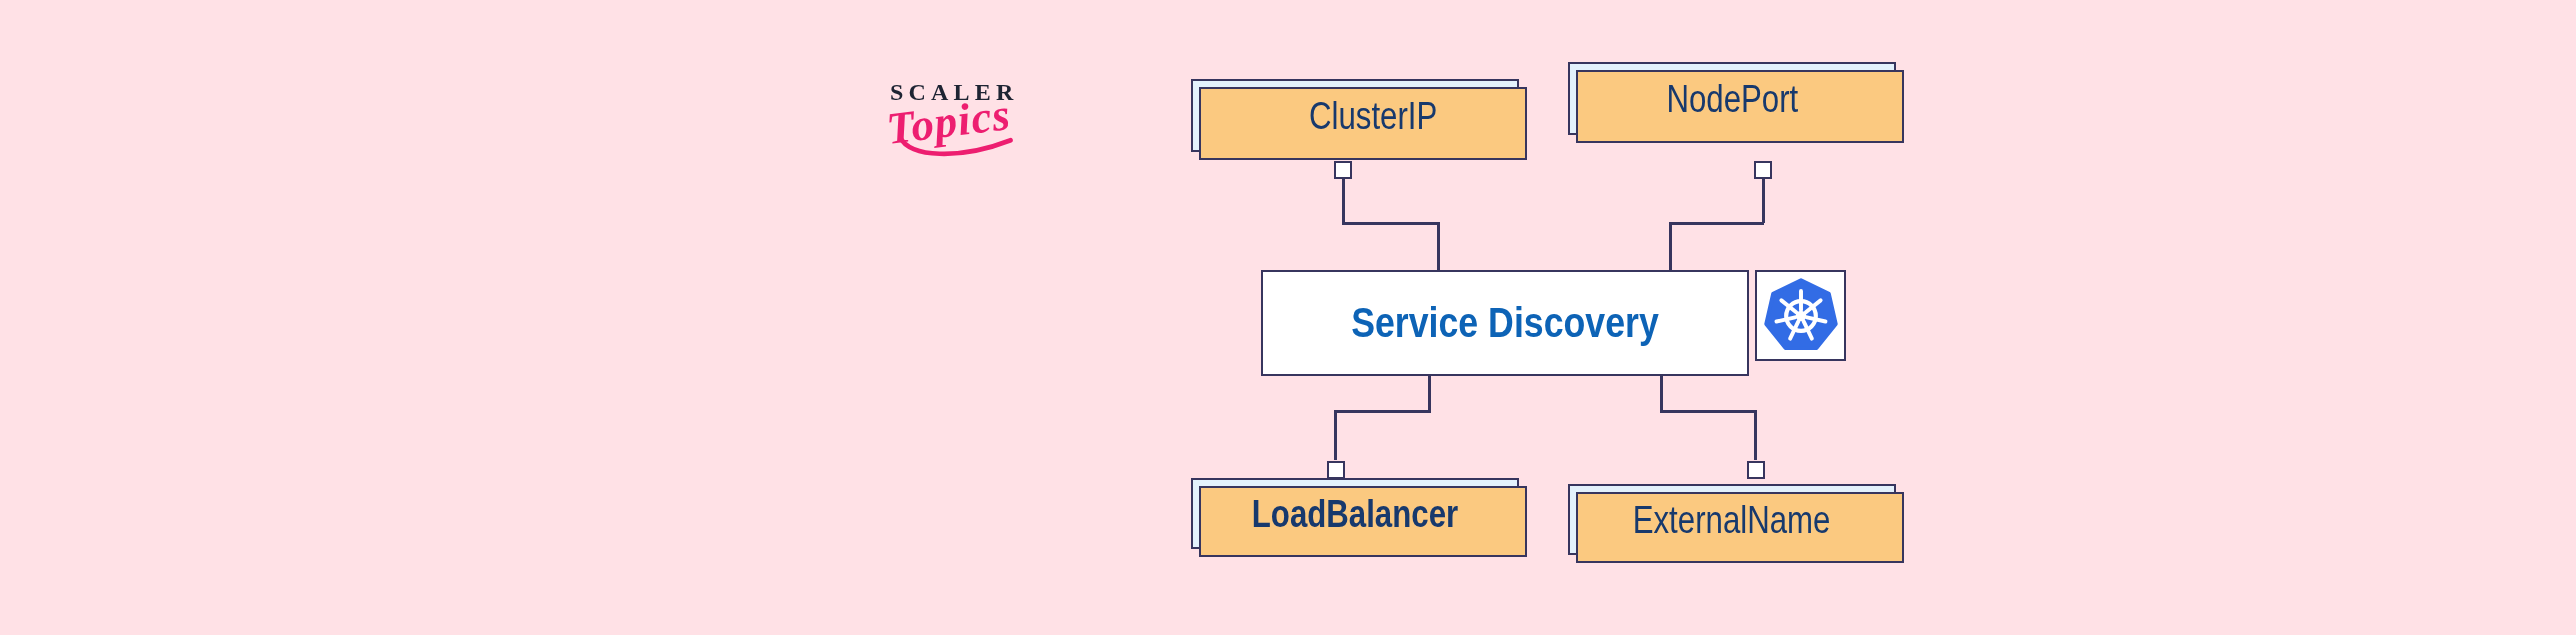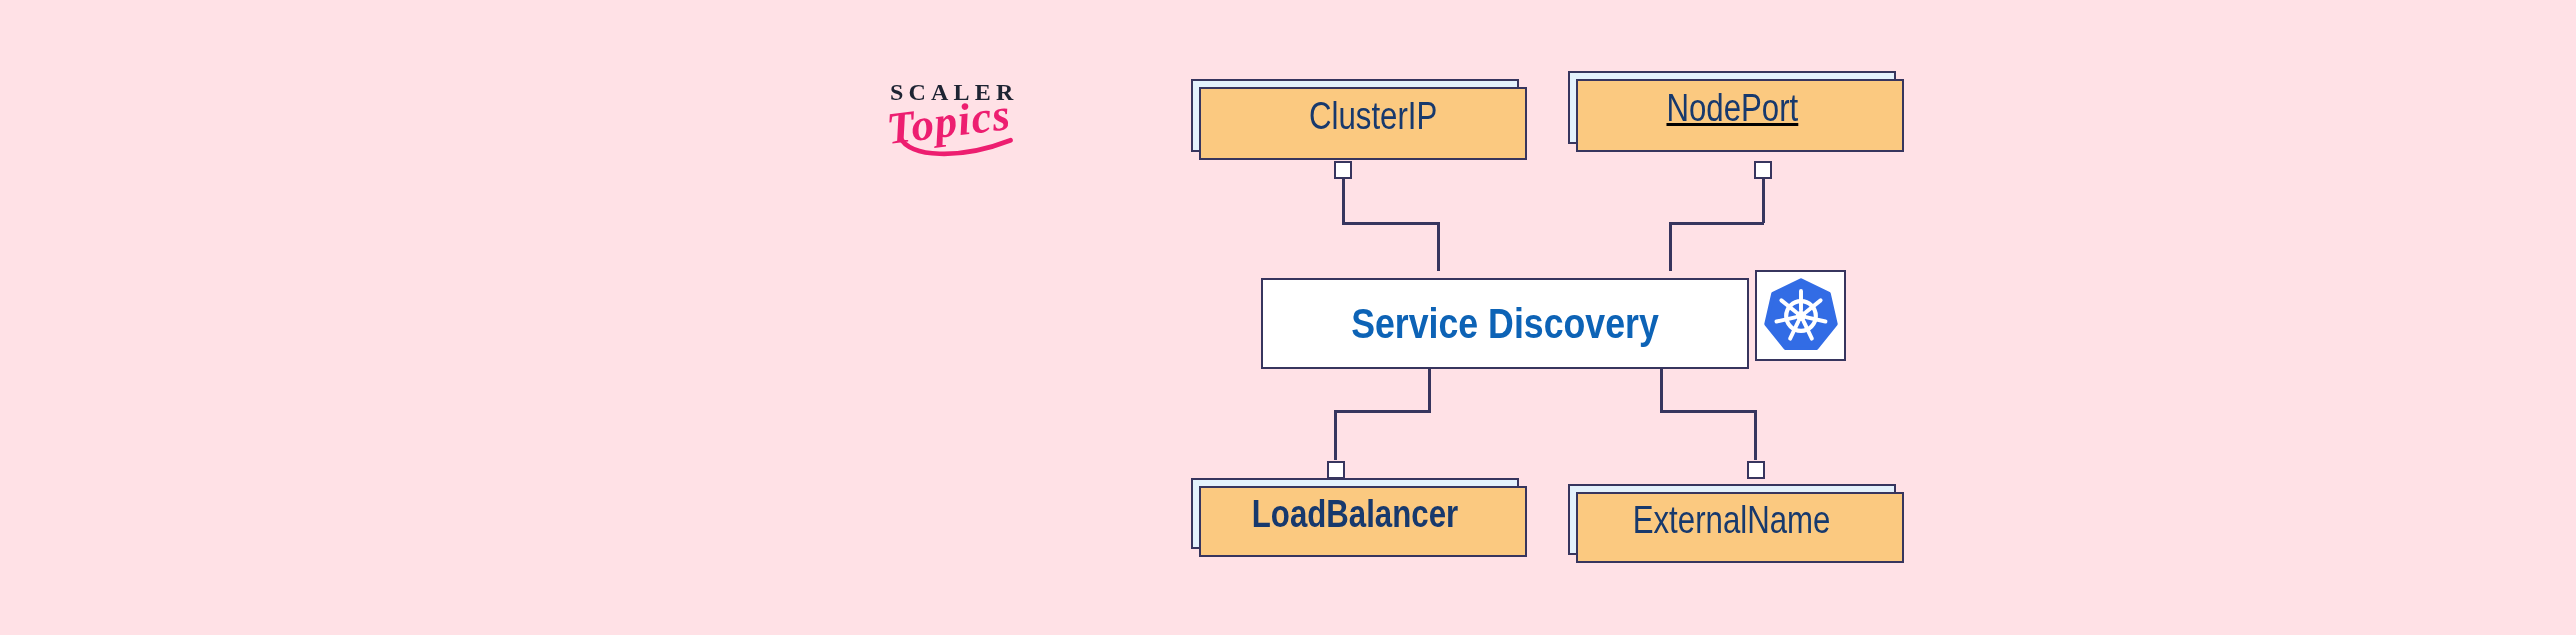--- a/index.html
+++ b/index.html
@@ -56,33 +56,33 @@
     z-index:-1;
   }
   .node-label {
     color:#17396d;
     font-size:39px;
     white-space:nowrap;
     transform:scaleX(0.80);
   }
 
   #node-clusterip    { left:1191px; top:79px;  width:328px; height:73px;padding-left:36px; }
-  #node-nodeport     { left:1568px; top:71px;  width:328px; height:73px;text-decoration:underline; }
+  #node-nodeport     { left:1568px; top:62px;  width:328px; height:73px; }
   #node-loadbalancer { left:1191px; top:478px;  width:328px; height:71px;font-weight:bold; }
   #node-externalname { left:1568px; top:484px;  width:328px; height:71px; }
 
   
   .panel {
     position:absolute;
     background:#ffffff;
     border:2.6px solid #37355e;
     display:flex; align-items:center; justify-content:center;
     z-index:3;
   }
-  #panel-service-discovery { left:1261px; top:278px; width:488px; height:91px; }
+  #panel-service-discovery { left:1261px; top:270px; width:488px; height:106px; }
   #panel-k8s               { left:1755px; top:270px; width:91px; height:91px; border-width:2.1px; }
   .panel-label {
     color:#0d63b6;
     font-size:42px;
     font-weight:700;
     white-space:nowrap;
     transform:scaleX(0.85);
   }
 
   

